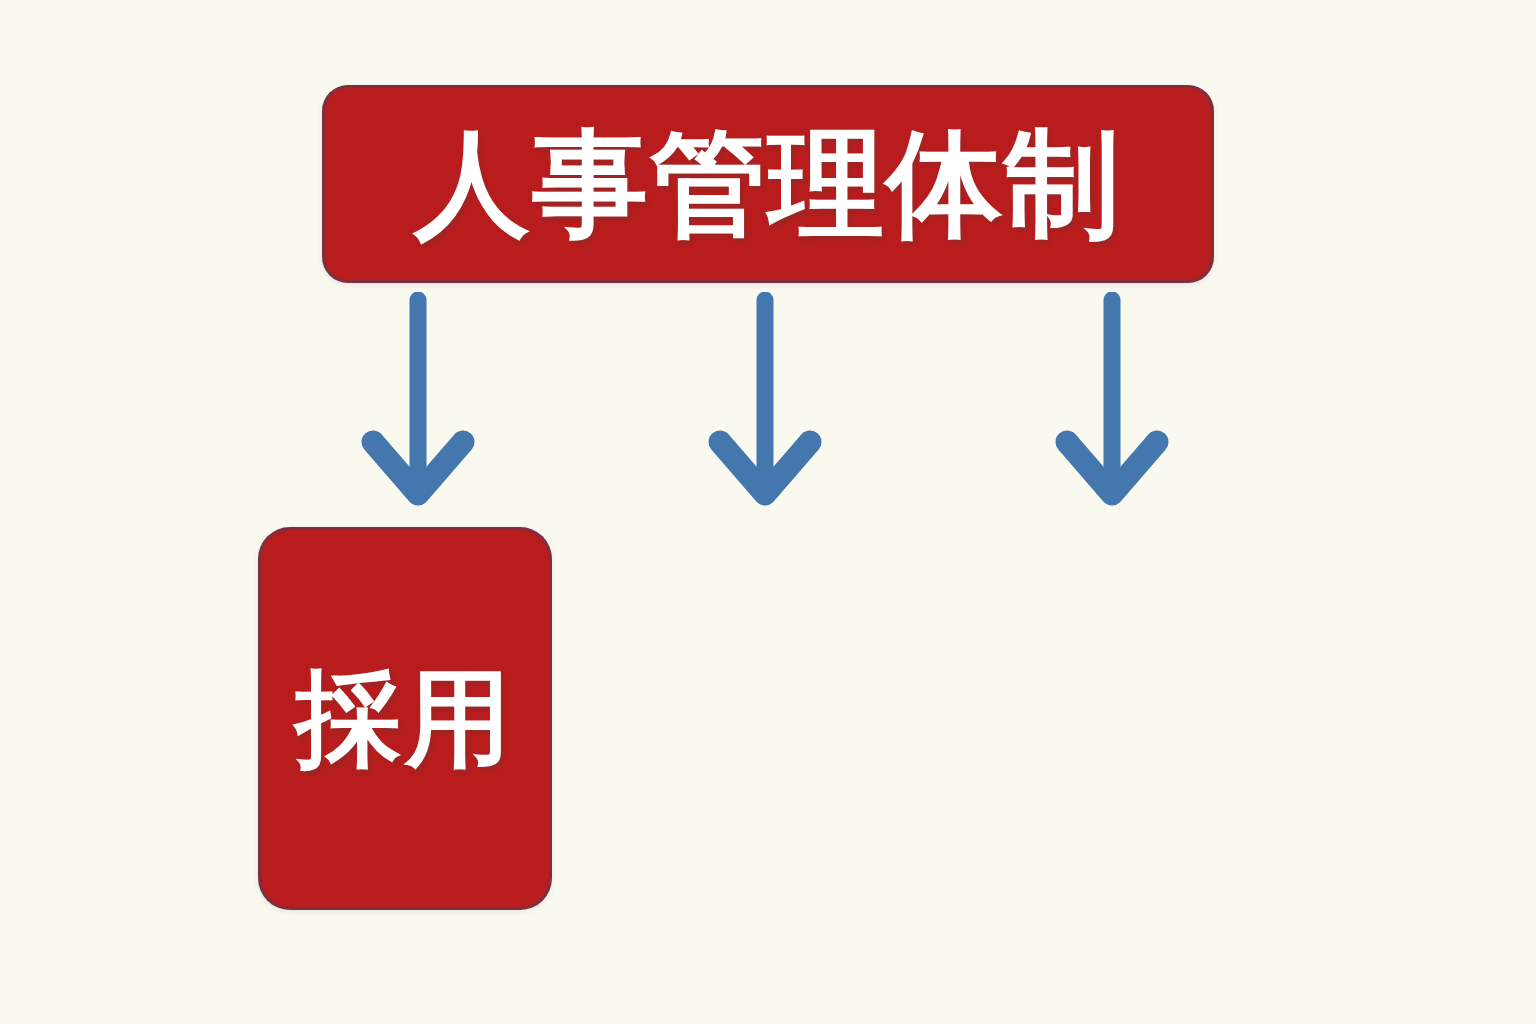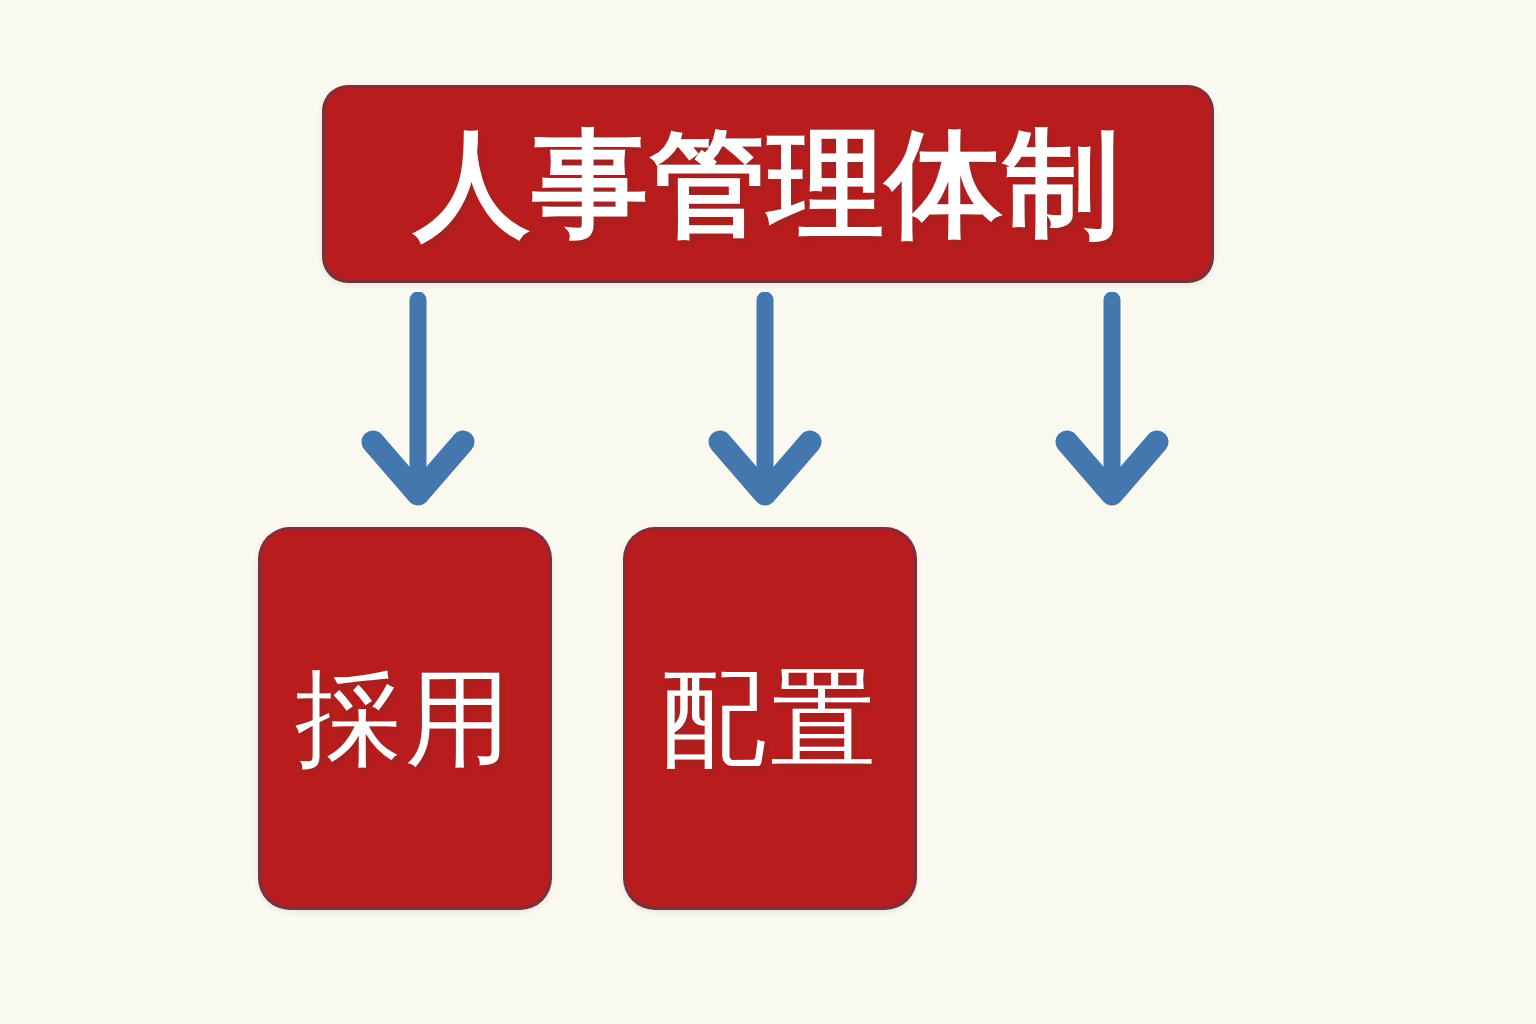--- a/index.html
+++ b/index.html
@@ -46,21 +46,21 @@
     width: 294px;
     height: 383px;
     border-radius: 32px;
   }
   .child-box.c0 { left: 258px; }
   .child-box.c1 { left: 623px; }
   .child-box.c2 { left: 981px; }
   .child-label {
     color: #FFFFFF;
     font-size: 106px;
-    font-weight: normal;
+    font-weight: bold;
     letter-spacing: 4px;
     line-height: 1;
     white-space: nowrap;
     text-shadow: 3px 4px 3px rgba(70, 70, 70, 0.22);
   }
   .arrow {
     position: absolute;
     top: 292px;
     width: 120px;
     height: 216px;
@@ -87,17 +87,14 @@
     <path d="M 15 150 L 60 202 L 105 150" fill="none" stroke="#4377AE" stroke-width="23" stroke-linecap="round" stroke-linejoin="round"></path>
   </svg>
   <svg class="arrow a2" viewBox="0 0 120 216">
     <line x1="60" y1="8" x2="60" y2="178" stroke="#4377AE" stroke-width="17" stroke-linecap="round"></line>
     <path d="M 15 150 L 60 202 L 105 150" fill="none" stroke="#4377AE" stroke-width="23" stroke-linecap="round" stroke-linejoin="round"></path>
   </svg>
 
   <div class="node child-box c0">
     <span class="child-label">採用</span>
   </div>
-  <div class="node child-box c1">
-    <span class="child-label">配置</span>
-  </div>
 
 </div>
 
 </body></html>

